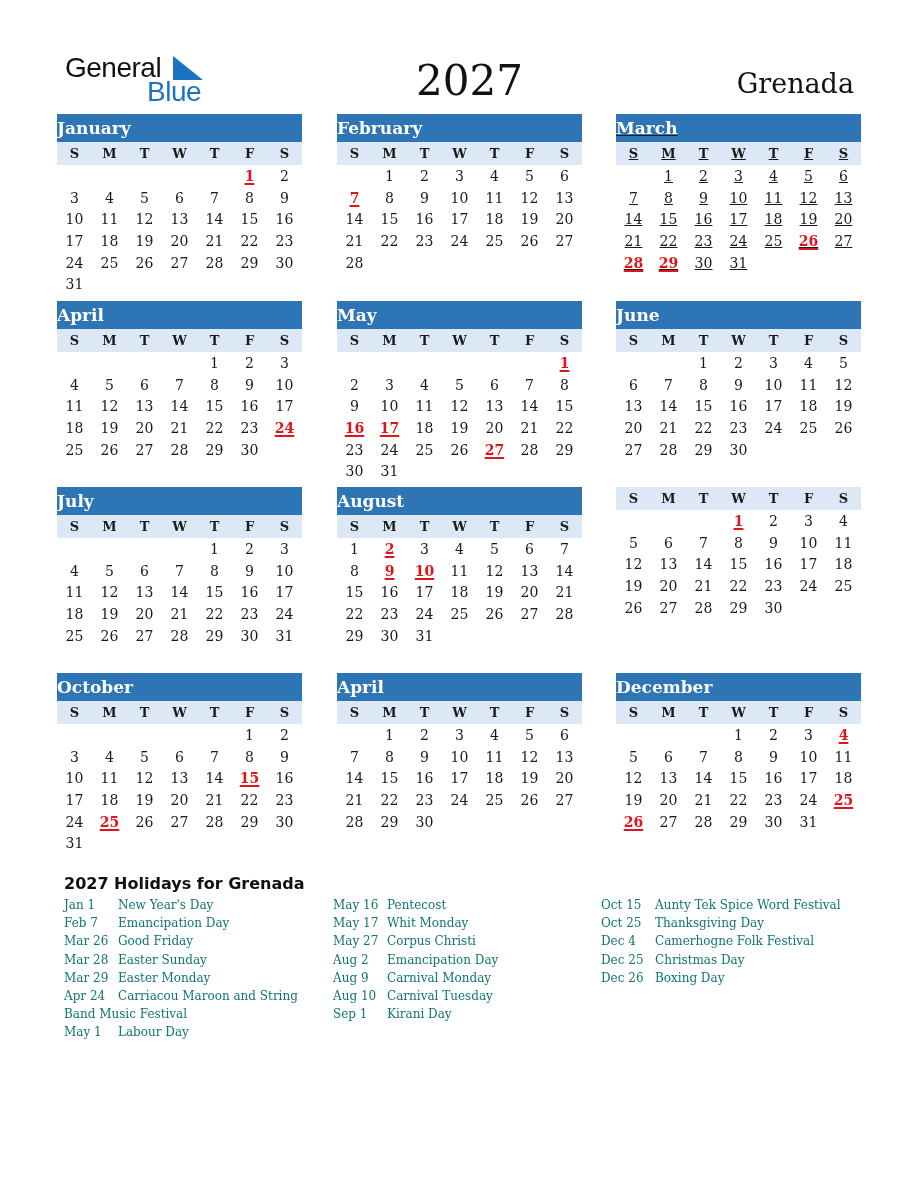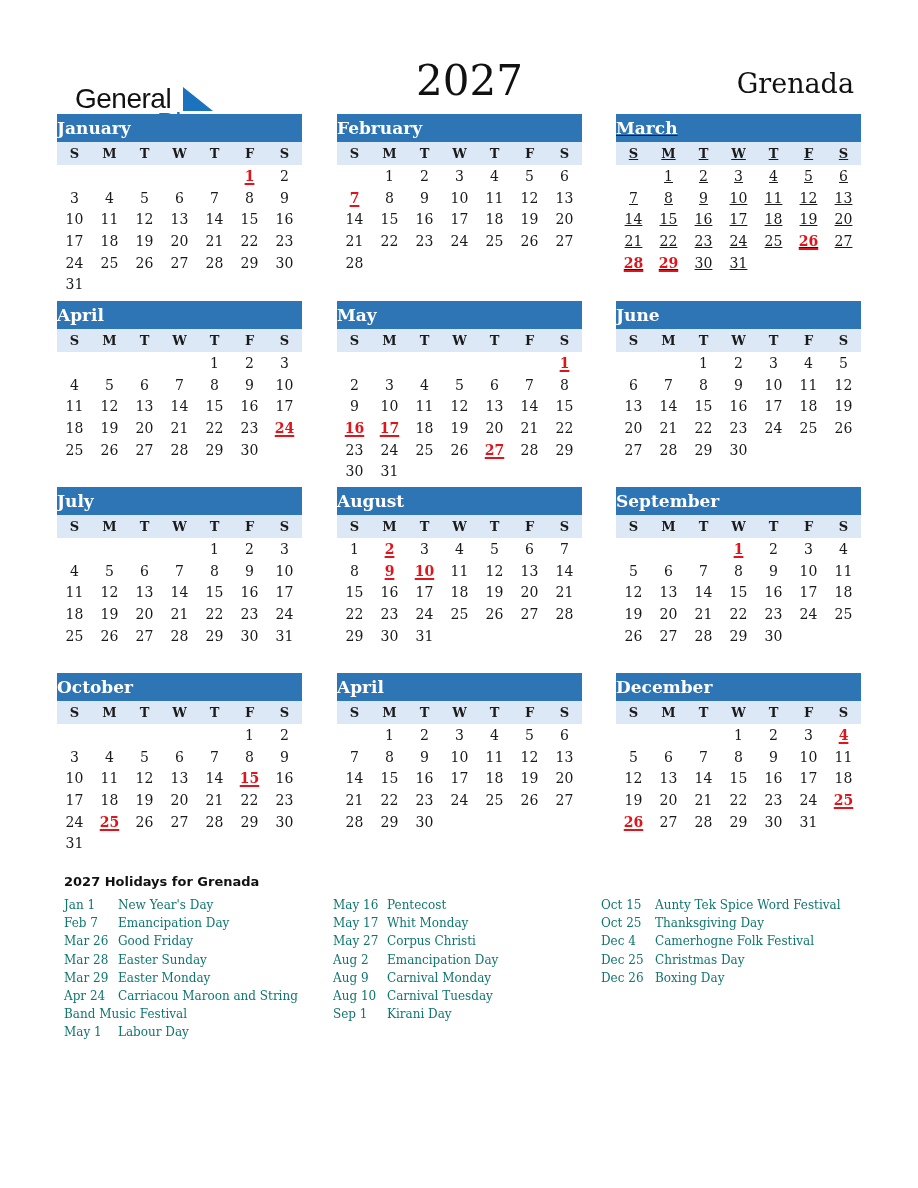--- a/index.html
+++ b/index.html
@@ -1,31 +1,31 @@
 <!DOCTYPE html>
 <html><head>
 <meta charset="utf-8">
 <style>
   * { box-sizing: border-box; margin: 0; padding: 0; }
   body { width: 918px; height: 1188px; background: #ffffff; position: relative; font-family: "DejaVu Serif", "Liberation Serif", serif; color: #1a1a1a; overflow: hidden; }
-  .logo { position: absolute; left: 75px; top: 52px; width: 150px; height: 56px; margin-top: 31px; }
+  .logo { position: absolute; left: 65px; top: 52px; width: 150px; height: 56px; }
   .logo-general { position: absolute; left: 0; top: 0; font-family: "Liberation Sans", "DejaVu Sans", sans-serif; font-size: 28px; color: #111; letter-spacing: -0.5px; }
   .logo-blue { position: absolute; left: 82px; top: 24px; font-family: "Liberation Sans", "DejaVu Sans", sans-serif; font-size: 28px; color: #1b73c0; letter-spacing: -0.5px; }
   .logo-tri { position: absolute; left: 108px; top: 4px; width: 0; height: 0; border-bottom: 24px solid #1b73c0; border-right: 30px solid transparent; }
   .year { position: absolute; left: 408px; top: 56px; font-size: 42px; font-family: "DejaVu Serif", serif; color: #111; margin-left: 8px; }
   .country { position: absolute; right: 64px; top: 68px; font-size: 27px; font-family: "DejaVu Serif", serif; color: #111; }
   .month { position: absolute; width: 245px; }
   .month-head { height: 28px; background: #2e75b6; color: #ffffff; text-align: left; font-weight: bold; font-size: 17px; line-height: 28px; font-family: "DejaVu Serif", serif; }
   .wd-row { display: grid; grid-template-columns: repeat(7, 1fr); height: 23px; background: #dce8f5; }
   .wd { text-align: center; font-weight: bold; font-size: 13px; line-height: 23px; color: #1a1a1a; }
   .days { display: grid; grid-template-columns: repeat(7, 1fr); grid-auto-rows: 21.7px; margin-top: 1px; }
   .d { text-align: center; font-size: 14px; line-height: 21.7px; color: #1a1a1a; }
   .d.hol { color: #e0141a; font-weight: bold; text-decoration: underline; text-decoration-thickness: 2px; text-underline-offset: 2px; }
   .holidays { position: absolute; left: 64px; top: 874px; width: 800px; }
-  .hol-title { font-family: "DejaVu Sans", "Liberation Sans", sans-serif; font-weight: bold; font-size: 13px; color: #111; margin-bottom: 6px; }
+  .hol-title { font-family: "DejaVu Sans", "Liberation Sans", sans-serif; font-weight: bold; font-size: 16px; color: #111; margin-bottom: 6px; }
   .hol-col { position: absolute; top: 22px; width: 270px; }
   .hol-item { font-size: 12px; line-height: 18.2px; color: #0f766e; font-family: "DejaVu Serif", serif; }
   .hol-date { display: inline-block; width: 54px; }
   .hol-wrap { text-indent: 0; }
 </style>
 </head>
 <body>
 
 <div class="logo">
   <span class="logo-general">General</span>
@@ -408,21 +408,20 @@
         <div class="d">25</div>
         <div class="d">26</div>
         <div class="d">27</div>
         <div class="d">28</div>
         <div class="d">29</div>
         <div class="d">30</div>
         <div class="d">31</div>
       </div>
     </div>
     <div class="month" style="left: 616px; top: 487px;">
-      <div class="month-head">September</div>
       <div class="wd-row">
         <div class="wd">S</div>
         <div class="wd">M</div>
         <div class="wd">T</div>
         <div class="wd">W</div>
         <div class="wd">T</div>
         <div class="wd">F</div>
         <div class="wd">S</div>
       </div>
       <div class="days">

